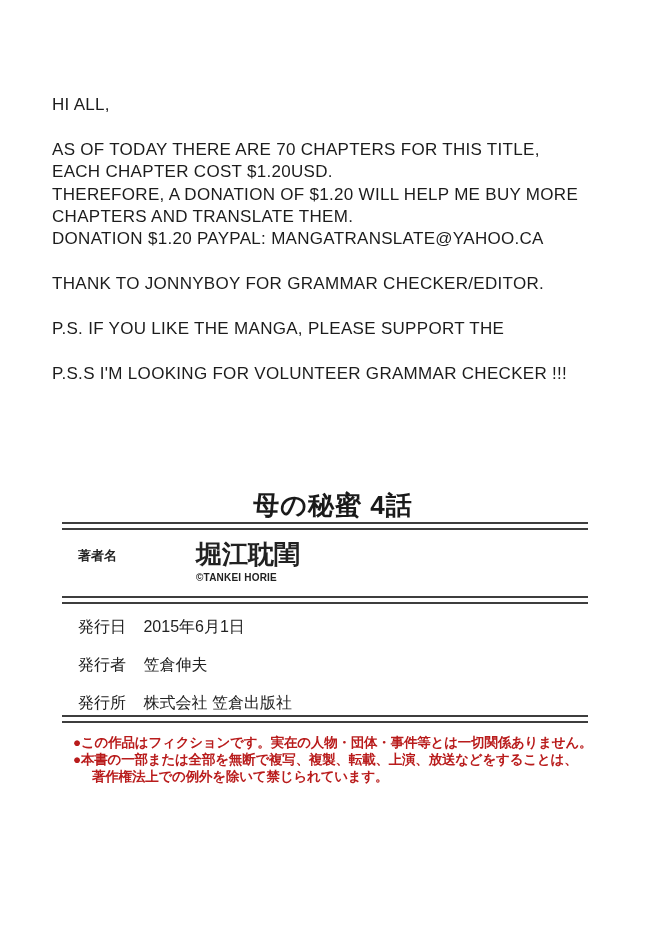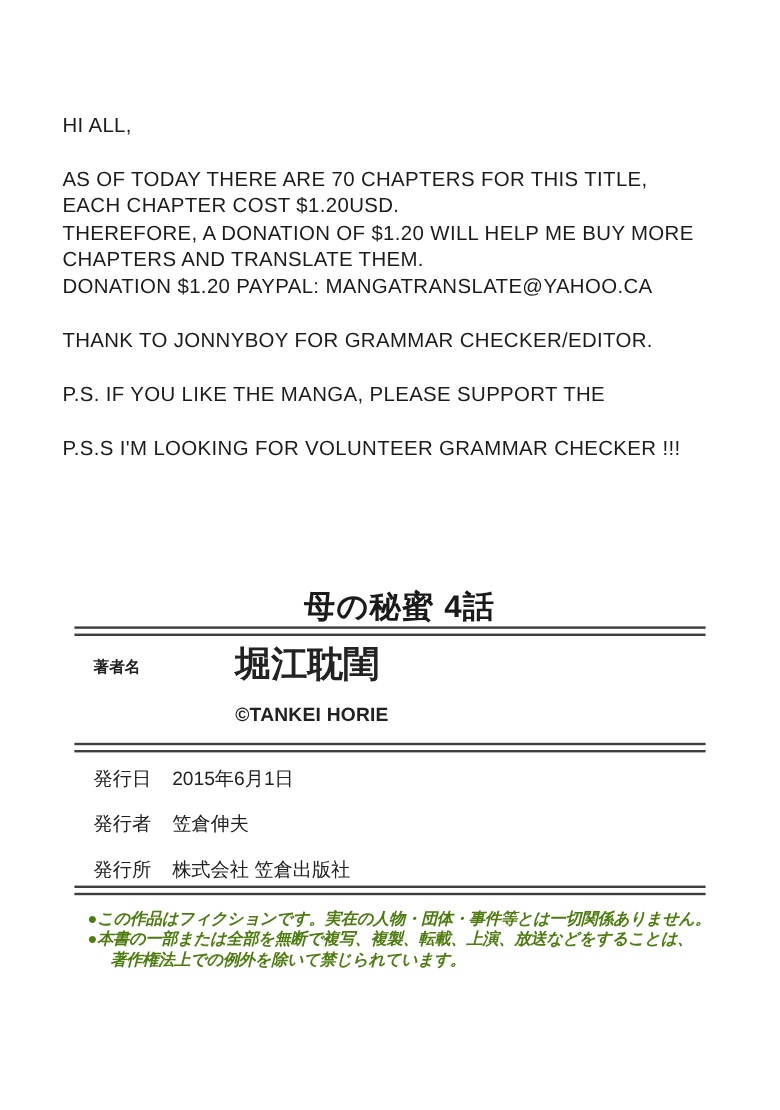--- a/index.html
+++ b/index.html
@@ -26,32 +26,32 @@
   .c-title {
     margin: 0 0 0 16px; font-size: 26px; font-weight: 700;
     line-height: 33px; letter-spacing: 1px; color: #1a1a1a; white-space: nowrap; text-align: center;
   }
   .rule { height: 4px; border-top: 2px solid #3e3e3e; border-bottom: 2px solid #3e3e3e; }
   .rule.r2 { margin-top: 4px; }
   .rule.r3 { margin-top: 3px; }
 
   .author-row { display: flex; align-items: flex-start; margin: 10px 0 13px 16px; }
   .author-label { width: 118px; padding-top: 7px; font-size: 13px; font-weight: 700; white-space: nowrap; }
-  .author-name { font-size: 30px; font-weight: 700; line-height: 28px; white-space: nowrap; }
-  .author-copy { font-size: 16px; font-weight: 700; margin-top: 20px; letter-spacing: 0.2px; white-space: nowrap; }
+  .author-name { font-size: 26px; font-weight: 700; line-height: 28px; white-space: nowrap; }
+  .author-copy { font-size: 10px; font-weight: 700; margin-top: 4px; letter-spacing: 0.2px; white-space: nowrap; }
 
   .pub-rows { margin: 13px 0 0 16px; }
   .prow { font-size: 16px; line-height: 19px; margin-bottom: 19px; white-space: nowrap; }
   .prow:last-child { margin-bottom: 3px; margin-top: 17px; }
   .prow .plabel { display: inline-block; width: 61px; }
 
   .disclaimer {
     margin: 11px 0 0 11px;
     font-size: 13.5px; font-weight: 700; line-height: 17px;
-    letter-spacing: -0.2px; color: #4d7c0f; font-style: italic;
+    letter-spacing: -0.2px; color: #b91c1c;
   }
   .disclaimer .dline { display: block; white-space: nowrap; }
   .disclaimer .dline.indent { padding-left: 19px; }
 </style>
 </head>
 <body>
 
 <div class="page">
 
   <section class="note">

